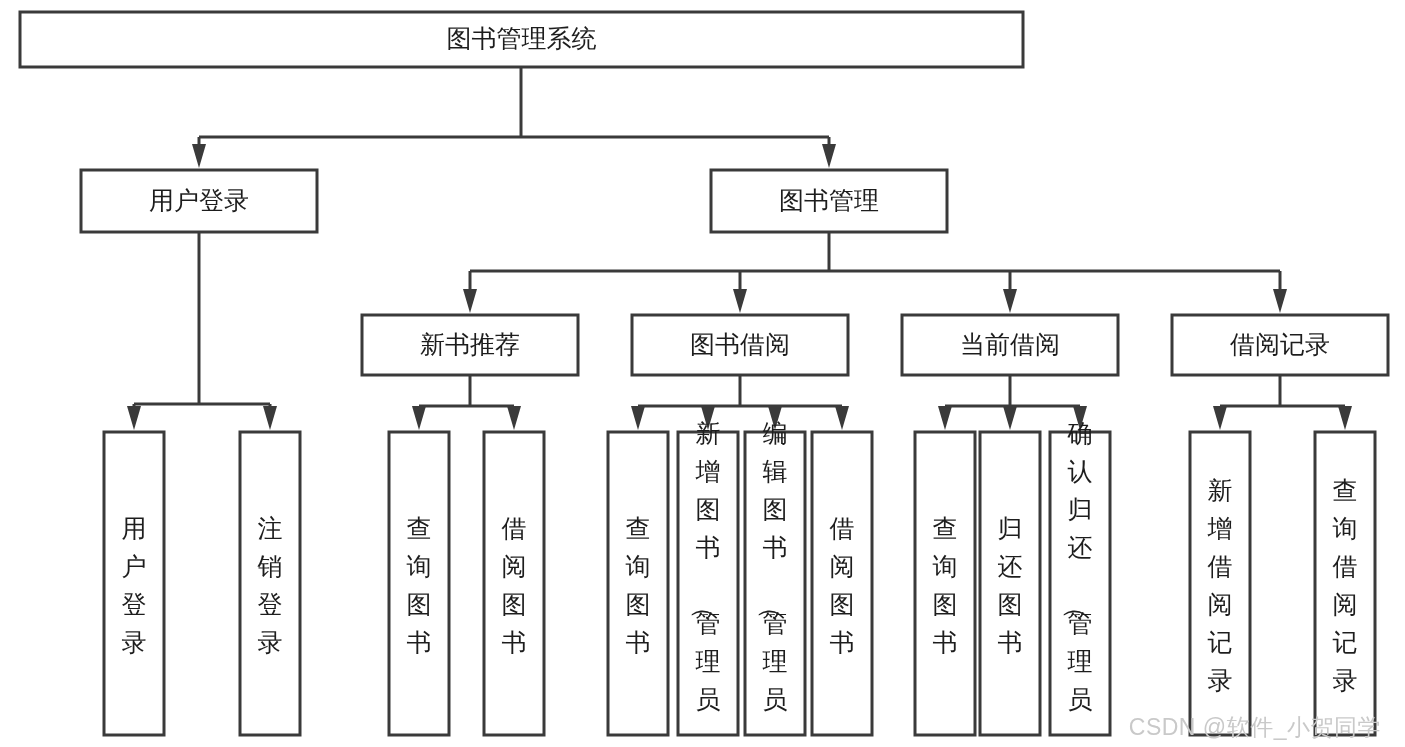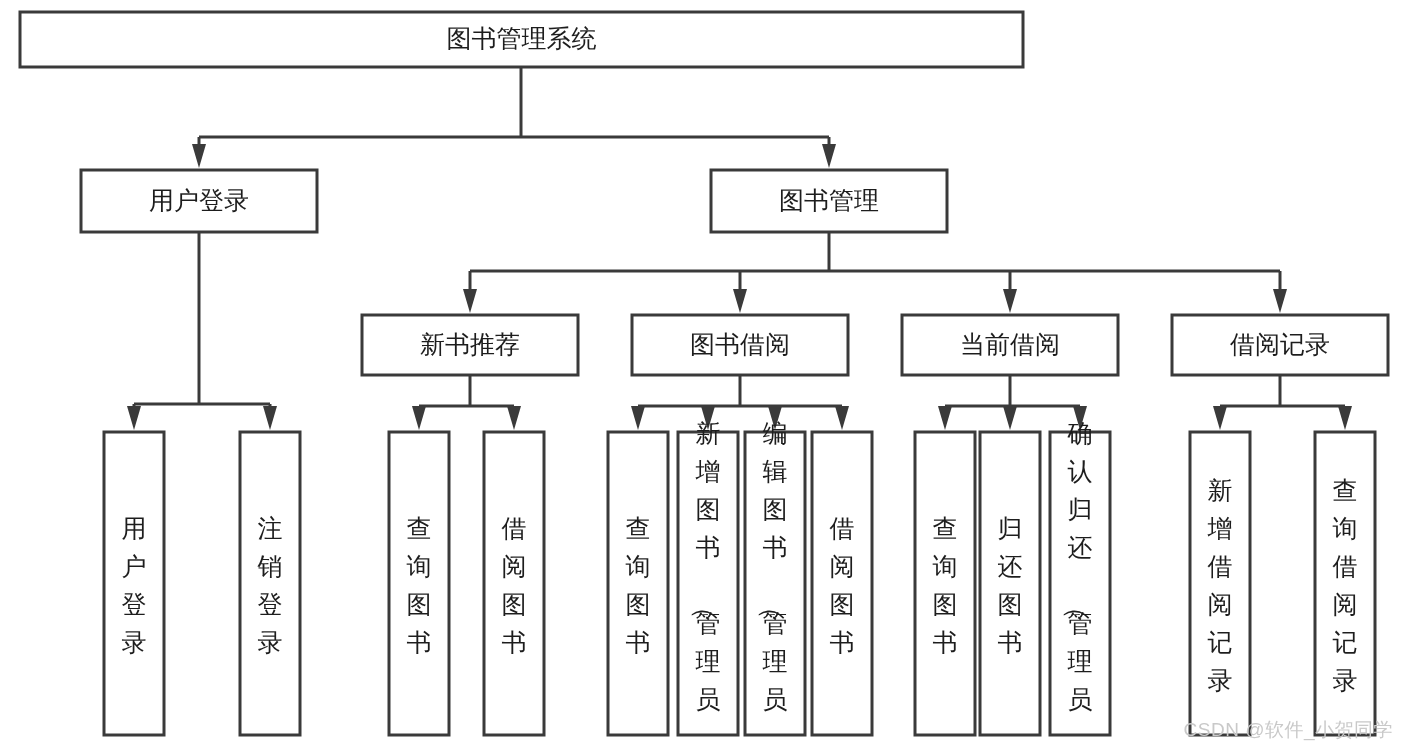--- a/index.html
+++ b/index.html
@@ -51,24 +51,24 @@
     dominant-baseline: middle;
   }
   .node-label-v {
     font-family: "Liberation Sans", "DejaVu Sans", sans-serif;
     font-size: 25px;
     fill: #1d1d1d;
     text-anchor: middle;
   }
   .watermark-text {
     position: absolute;
-    right: 12px;
+    right: 24px;
     bottom: 4px;
     font-family: "Liberation Sans", "DejaVu Sans", sans-serif;
-    font-size: 19px;
+    font-size: 23px;
     color: #c9c9c9;
     white-space: nowrap;
     letter-spacing: 0.5px;
     user-select: none;
   }
 </style>
 </head>
 <body>
 
 <div id="diagram-root">

